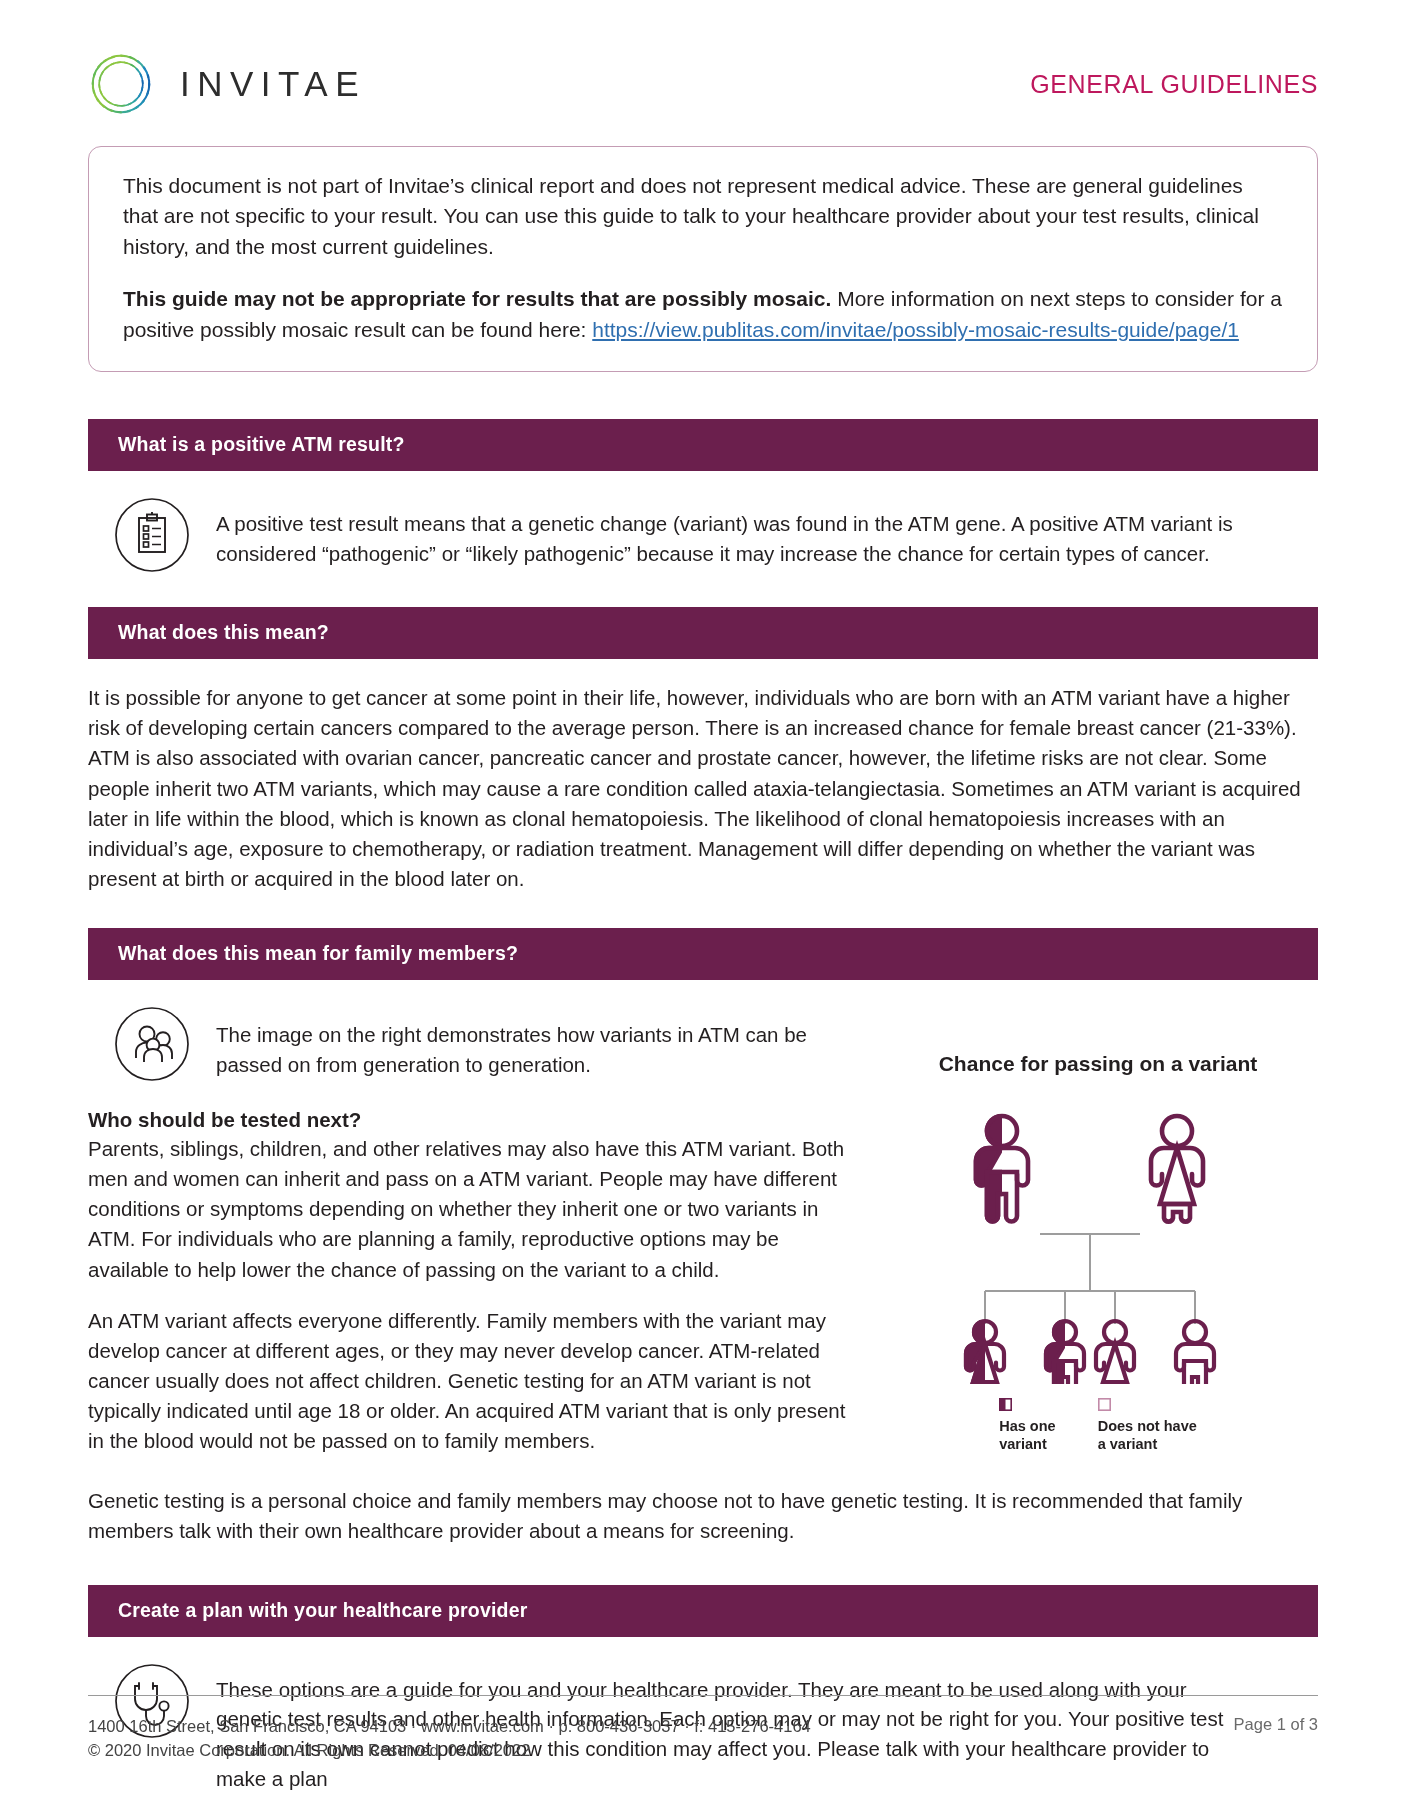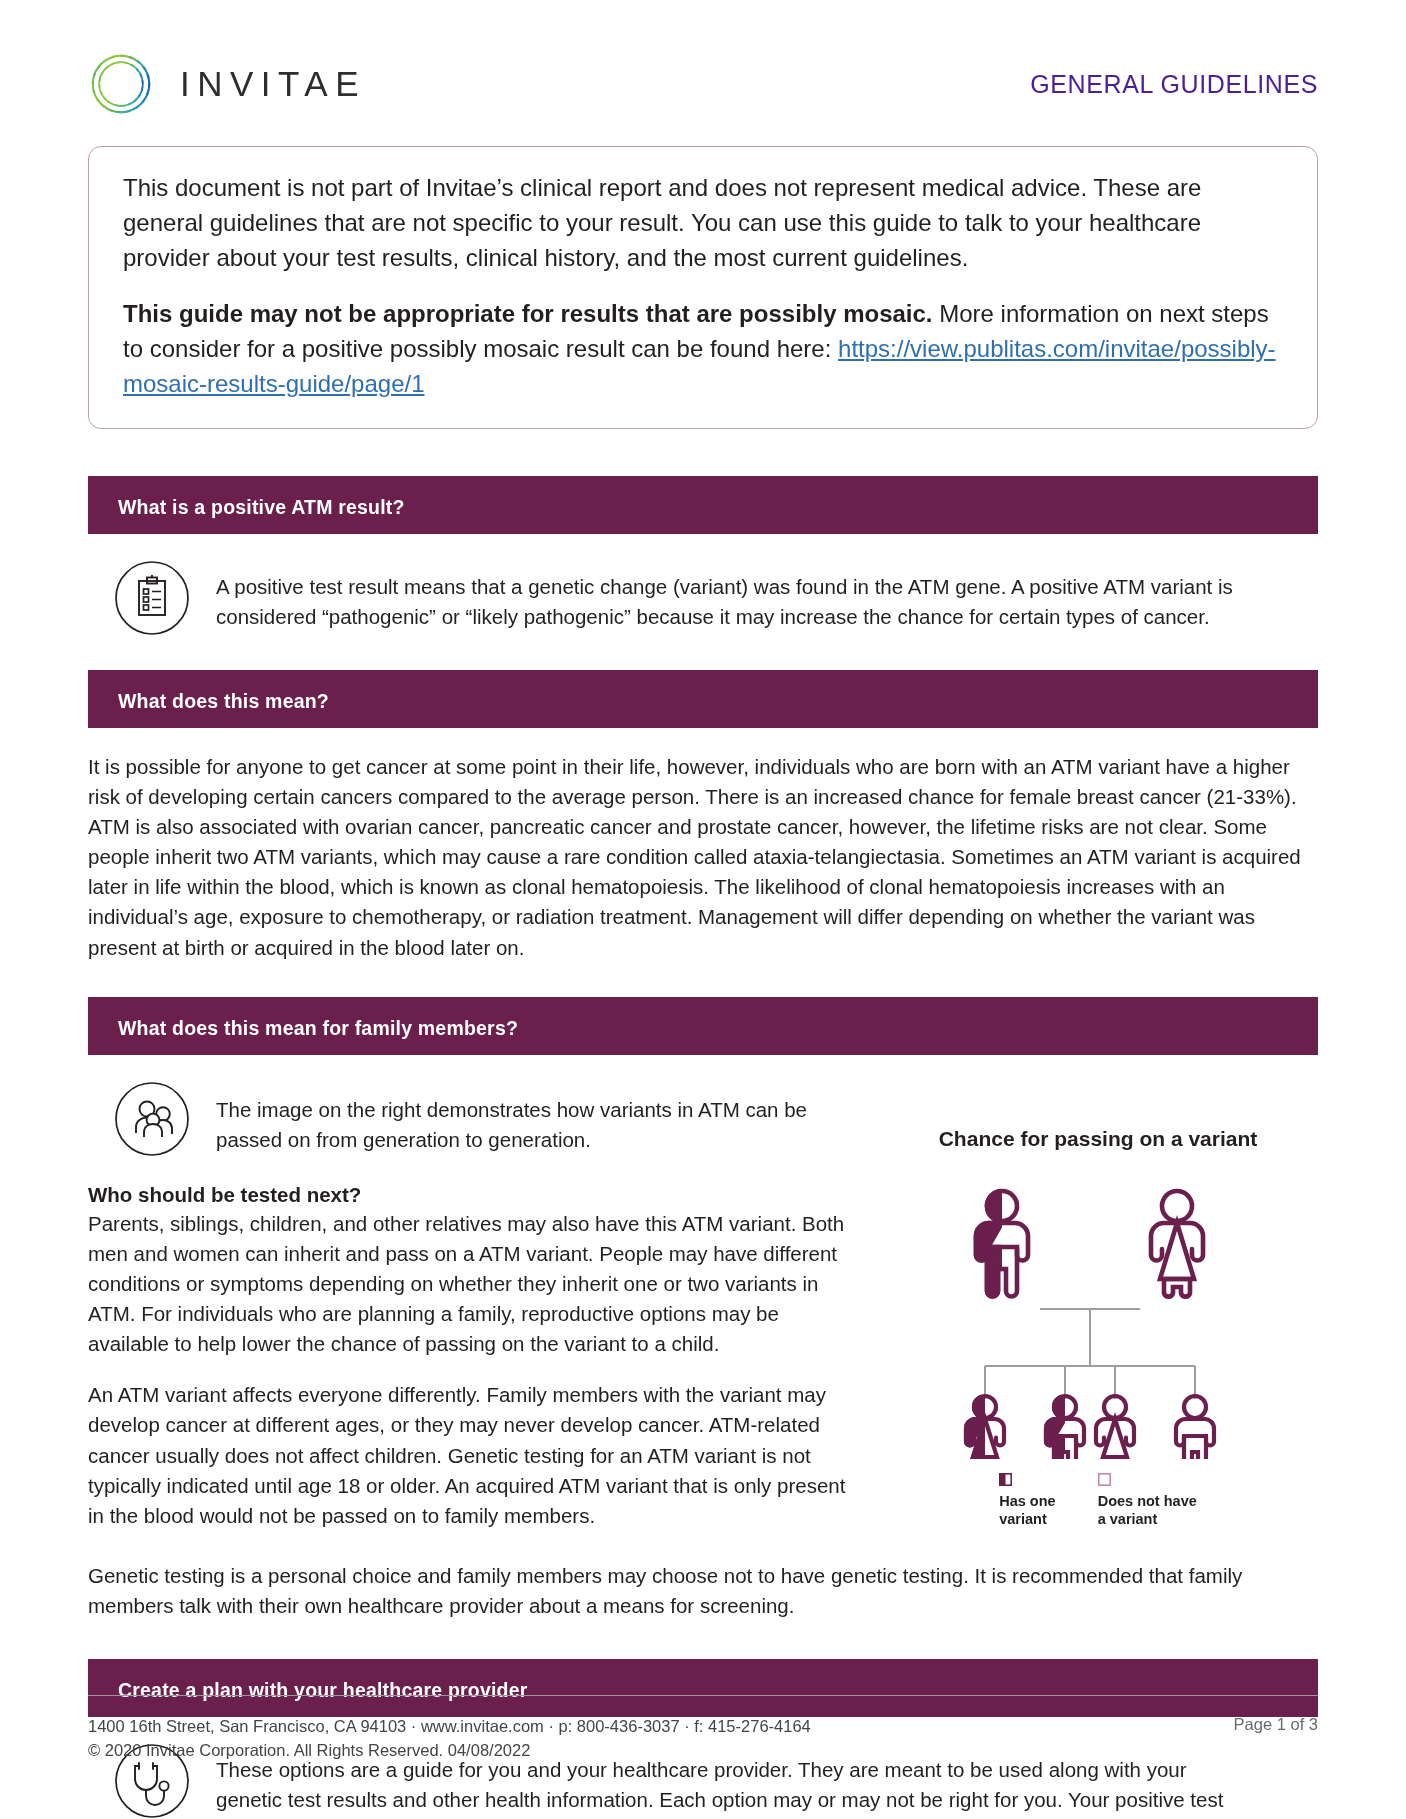--- a/index.html
+++ b/index.html
@@ -22,49 +22,49 @@
     height: 120px;
   }
   .brand { display: flex; align-items: center; gap: 26px; }
   .logo-mark { width: 66px; height: 66px; display:block; }
   .wordmark {
     font-size: 35px; letter-spacing: 7.5px; color: #2d2d2d;
     font-family: "Liberation Sans", sans-serif; font-weight: 400;
   }
   .header-titles { text-align: right; line-height: 1.22; }
   .title-1 {
-    font-size: 25px; color: #4c1d95; letter-spacing: 0.6px; font-weight: 400;
+    font-size: 25px; color: #be185d; letter-spacing: 0.6px; font-weight: 400;
   }
   .title-2 {
     font-size: 25px; color: #6e1d4f; letter-spacing: 0.2px; font-weight: 700;
   }
 
   
   .disclaimer {
     margin: 26px 88px 0 88px;
     border: 1.6px solid #c49cb4;
     border-radius: 13px;
     padding: 24px 34px 26px 34px;
-    font-size: 24px;
+    font-size: 21px;
     line-height: 1.45;
     color: #231f20;
   }
   .disclaimer p { margin: 0; }
   .disclaimer p + p { margin-top: 22px; }
   .disclaimer b { font-weight: 700; }
   .link { color: #2f6fb0; margin-top: 44px; }
 
   
   .bar {
     margin: 0 88px;
     background: #6b1f4d;
     color: #ffffff;
     font-size: 19.5px;
     font-weight: 700;
-    padding: 20px 30px 15px 30px;
+    padding: 14px 30px 15px 30px;
     letter-spacing: 0.2px;
   }
   .bar-1 { margin-top: 47px; }
   .bar-2 { margin-top: 34px; }
   .bar-3 { margin-top: 34px; }
   .bar-4 { margin-top: 38px; }
 
   
   .icon-row {
     display: flex; align-items: flex-start;

